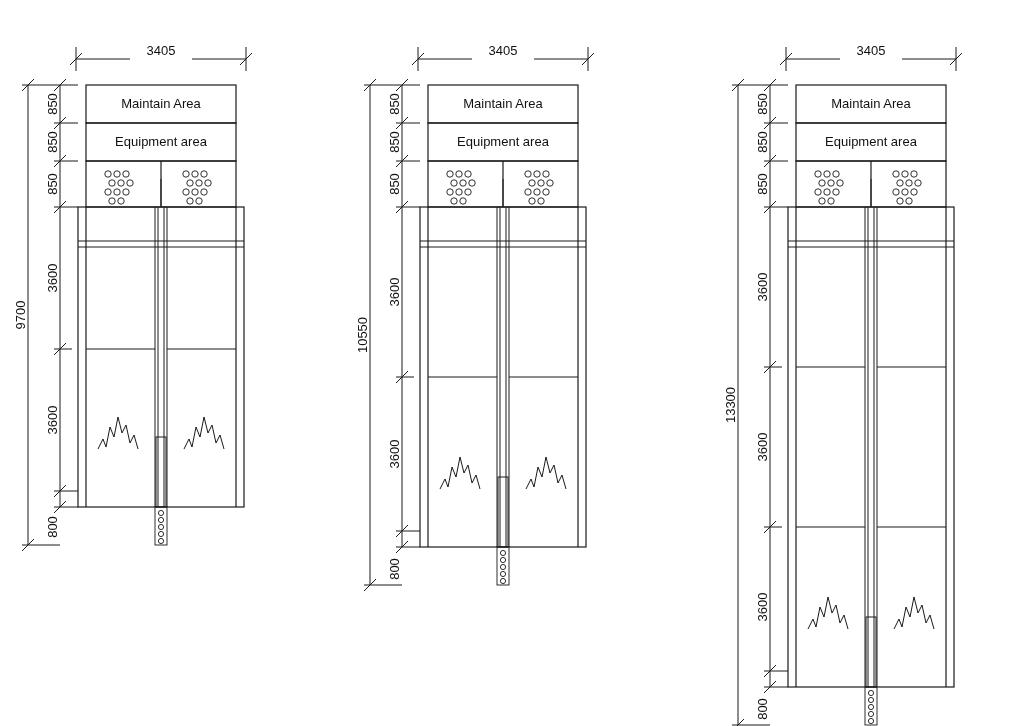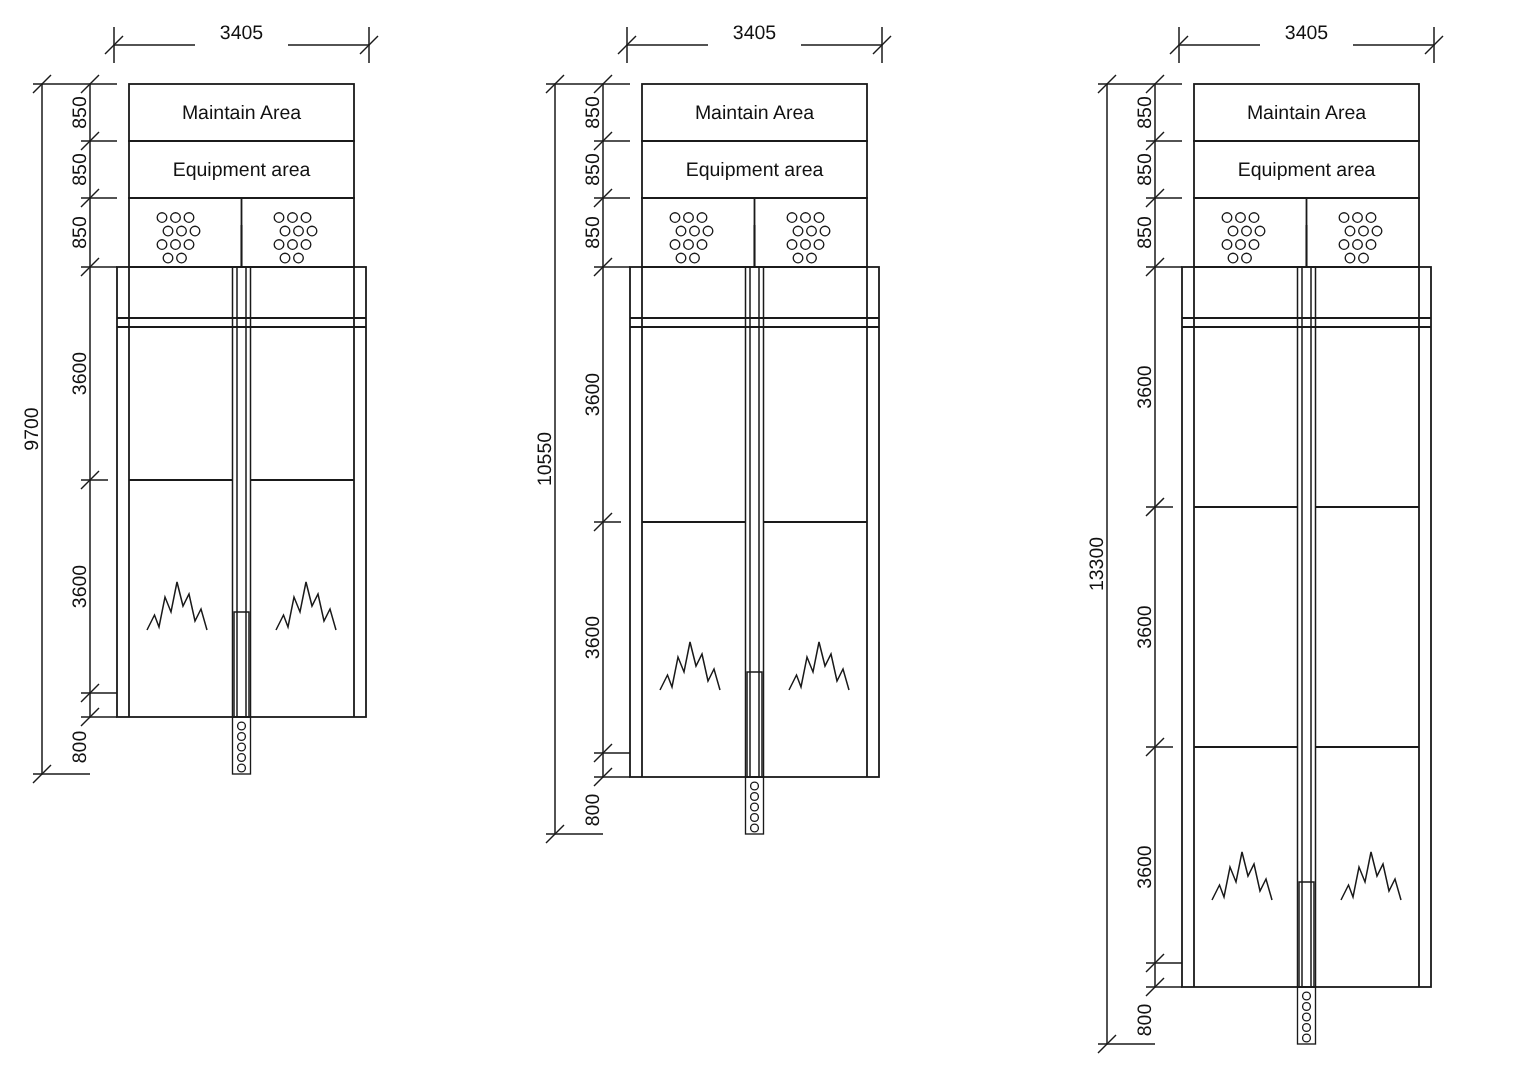--- a/index.html
+++ b/index.html
@@ -2,21 +2,21 @@
 <html><head>
 <meta charset="utf-8">
 <style>
   html,body{margin:0;padding:0;}
   body{
     width:1024px;height:726px;
     background:#ffffff;
     font-family:"Liberation Sans", sans-serif;
     overflow:hidden;
   }
-  #stage{position:relative;width:1024px;height:652px;}
+  #stage{position:relative;width:1024px;height:652px;margin-top:29px;}
   svg{display:block;}
   .dimtext{font-family:"Liberation Sans", sans-serif;font-size:13px;fill:#111;}
   .roomtext{font-family:"Liberation Sans", sans-serif;font-size:13px;fill:#111;}
 </style>
 </head>
 <body>
 
 <div id="stage">
 <svg width="1024" height="726" viewBox="0 0 1024 726">
 

